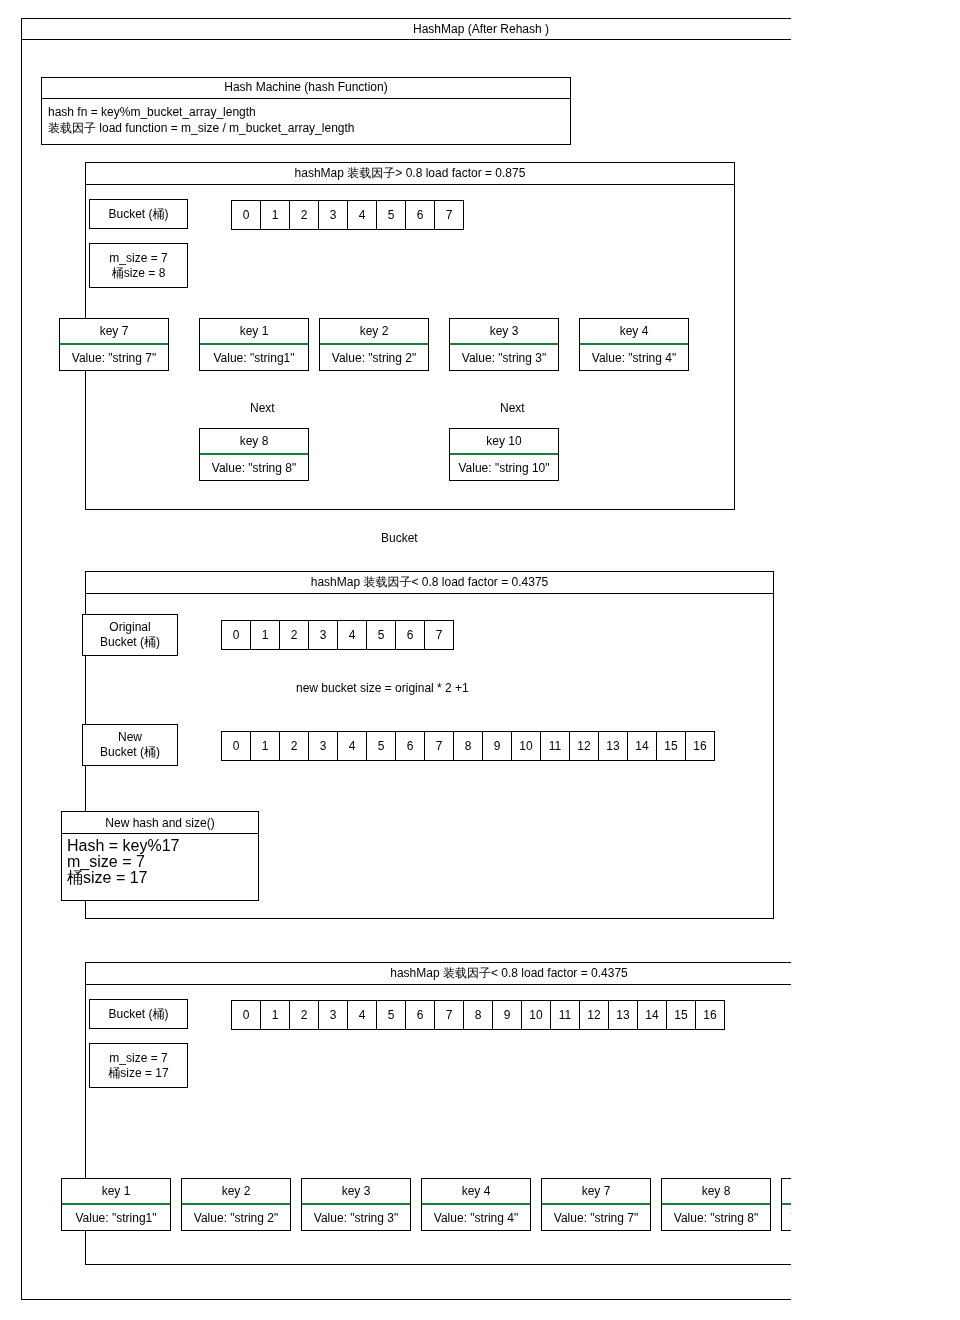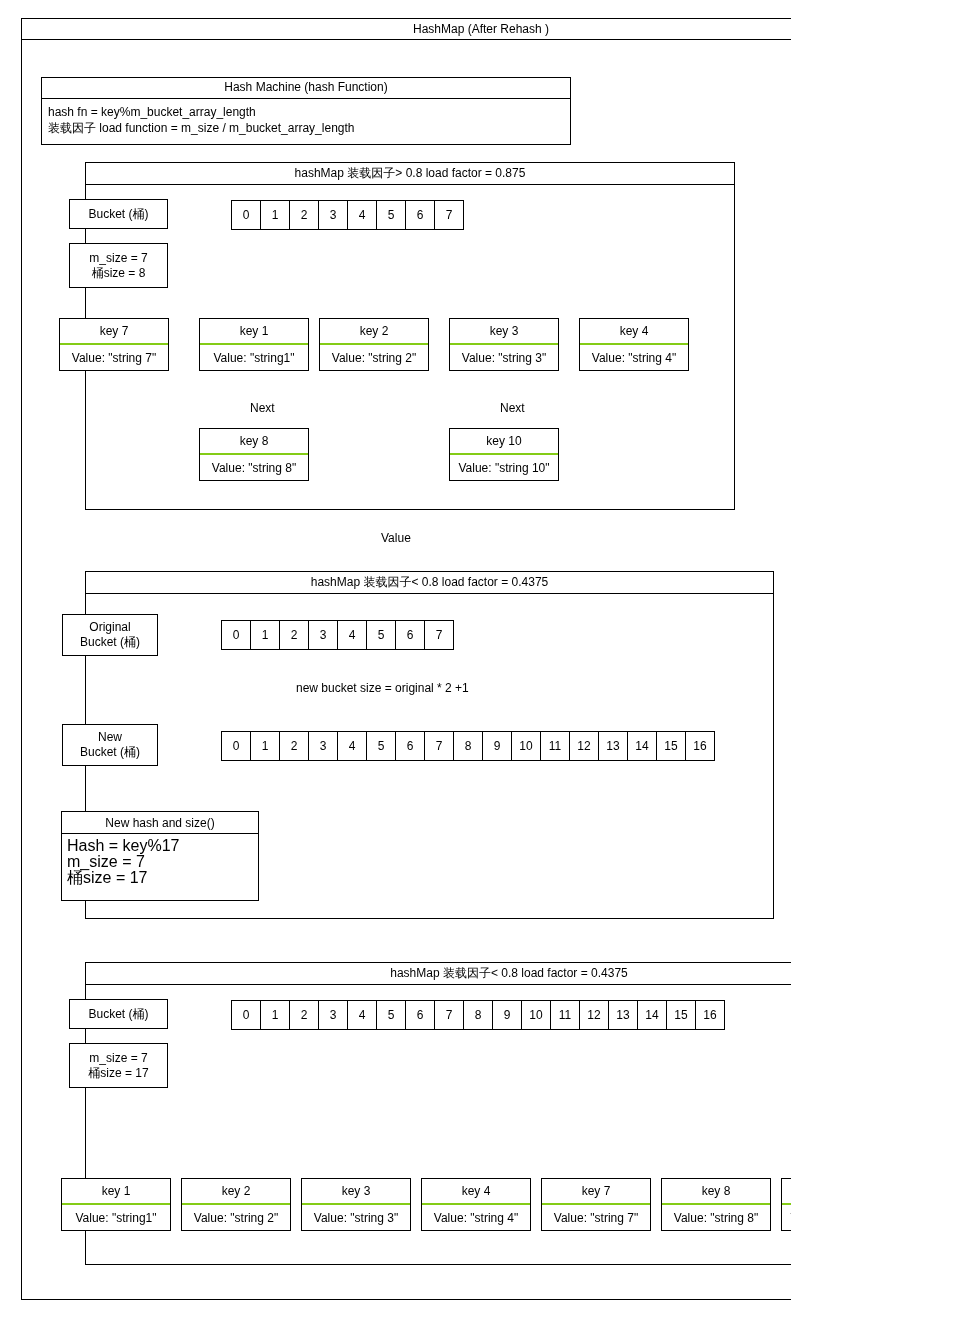--- a/index.html
+++ b/index.html
@@ -36,33 +36,33 @@
   
   .section{border:1px solid #000;margin-left:34px;}
   .section > .hdr{height:22px;display:flex;align-items:center;justify-content:center;}
   #sec1{left:51px;top:162px;width:650px;height:348px;}
   #sec2{left:51px;top:571px;width:689px;height:348px;}
   #sec3{left:51px;top:962px;width:848px;height:303px;}
 
   
   .labelbox{border:1px solid #000;background:#fff;position:absolute;box-sizing:border-box;
             display:flex;align-items:center;justify-content:center;text-align:center;
-            font-size:12px;line-height:15px;}
+            font-size:12px;line-height:15px;margin-left:20px;}
 
   
   .bucket-array{position:absolute;display:flex;border:1px solid #000;border-right:none;box-sizing:border-box;background:#fff;}
   .bucket-array .cell{
     width:29px;height:28px;border-right:1px solid #000;box-sizing:border-box;
     display:flex;align-items:center;justify-content:center;font-size:12px;
   }
 
   
   .keynode{position:absolute;border:1px solid #000;background:#fff;box-sizing:border-box;}
   .keynode .ktop{height:26px;display:flex;align-items:center;justify-content:center;
-                 border-bottom:2px solid #84cc16;font-size:12px;box-sizing:border-box;}
+                 border-bottom:2px solid #15803d;font-size:12px;box-sizing:border-box;}
   .keynode .kbot{height:25px;display:flex;align-items:center;justify-content:center;font-size:12px;box-sizing:border-box;}
 
   
   .infobox{position:absolute;border:1px solid #000;background:#fff;box-sizing:border-box;}
   .infobox .ihdr{height:22px;border-bottom:1px solid #000;display:flex;align-items:center;justify-content:center;font-size:12px;box-sizing:border-box;}
   .infobox .ibody{padding:4px 5px;font-size:16px;line-height:16px;}
 
   
   .flabel{position:absolute;font-size:12px;line-height:14px;white-space:nowrap;}
 
@@ -183,21 +183,21 @@
     <div class="ktop">key 8</div>
     <div class="kbot">Value: "string 8"</div>
   </div>
 
   <div class="flabel" style="left:500px;top:401px;">Next</div>
   <div class="keynode" style="left:449px;top:428px;width:110px;">
     <div class="ktop">key 10</div>
     <div class="kbot">Value: "string 10"</div>
   </div>
 
-  <div class="flabel" style="left:381px;top:531px;">Value</div>
+  <div class="flabel" style="left:381px;top:531px;">Bucket</div>
 
   <div class="box section" id="sec2">
     <div class="hdr">hashMap 装载因子&lt; 0.8 load factor = 0.4375</div>
   </div>
 
   <div class="labelbox" style="left:62px;top:614px;width:96px;height:42px;flex-direction:column;">
     <div>Original</div>
     <div>Bucket (桶)</div>
   </div>
 

